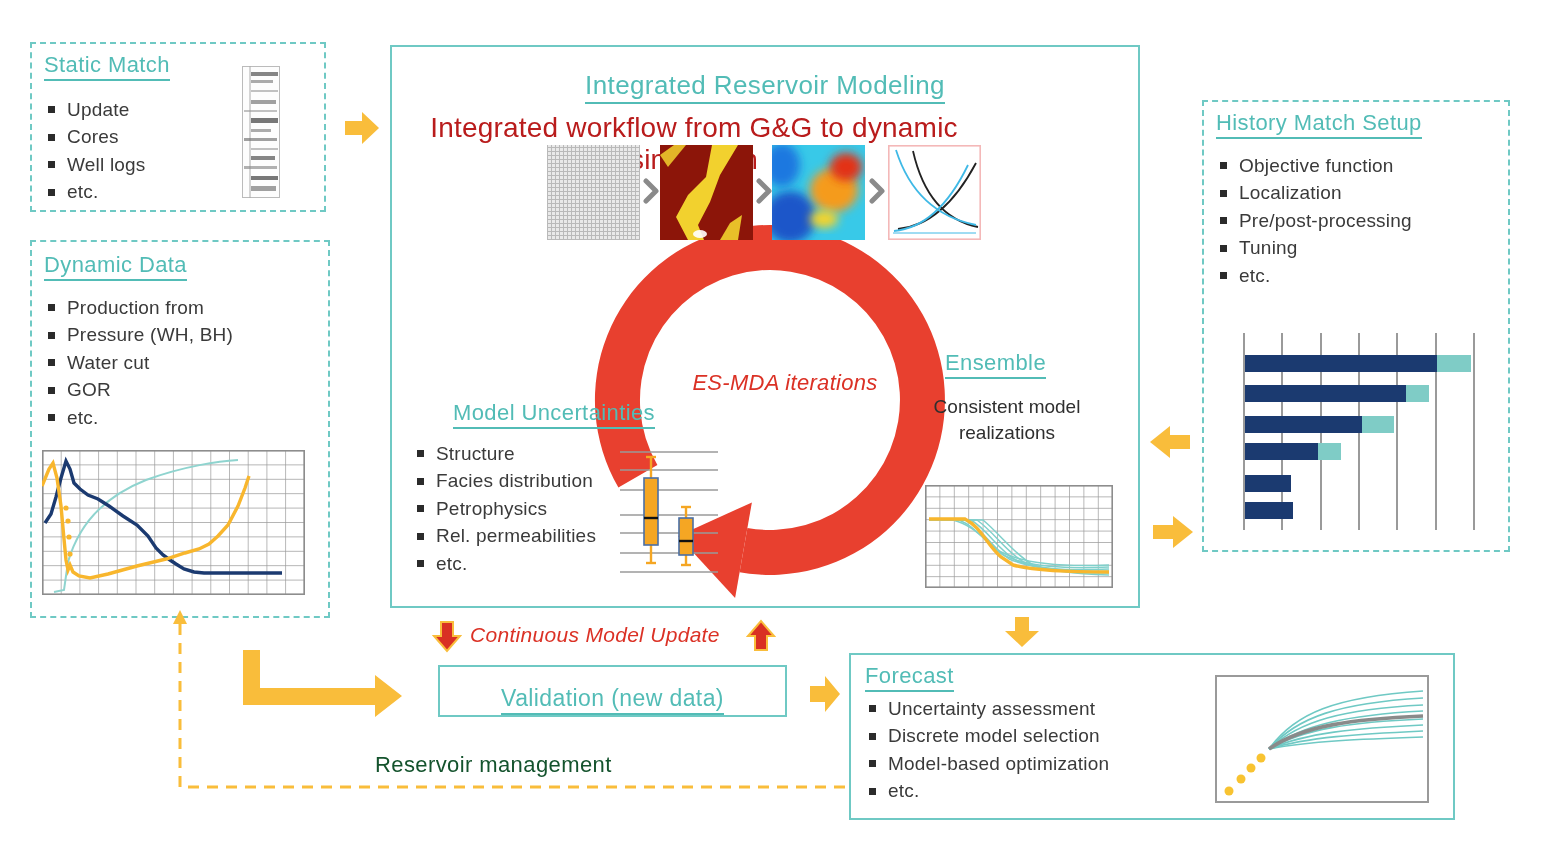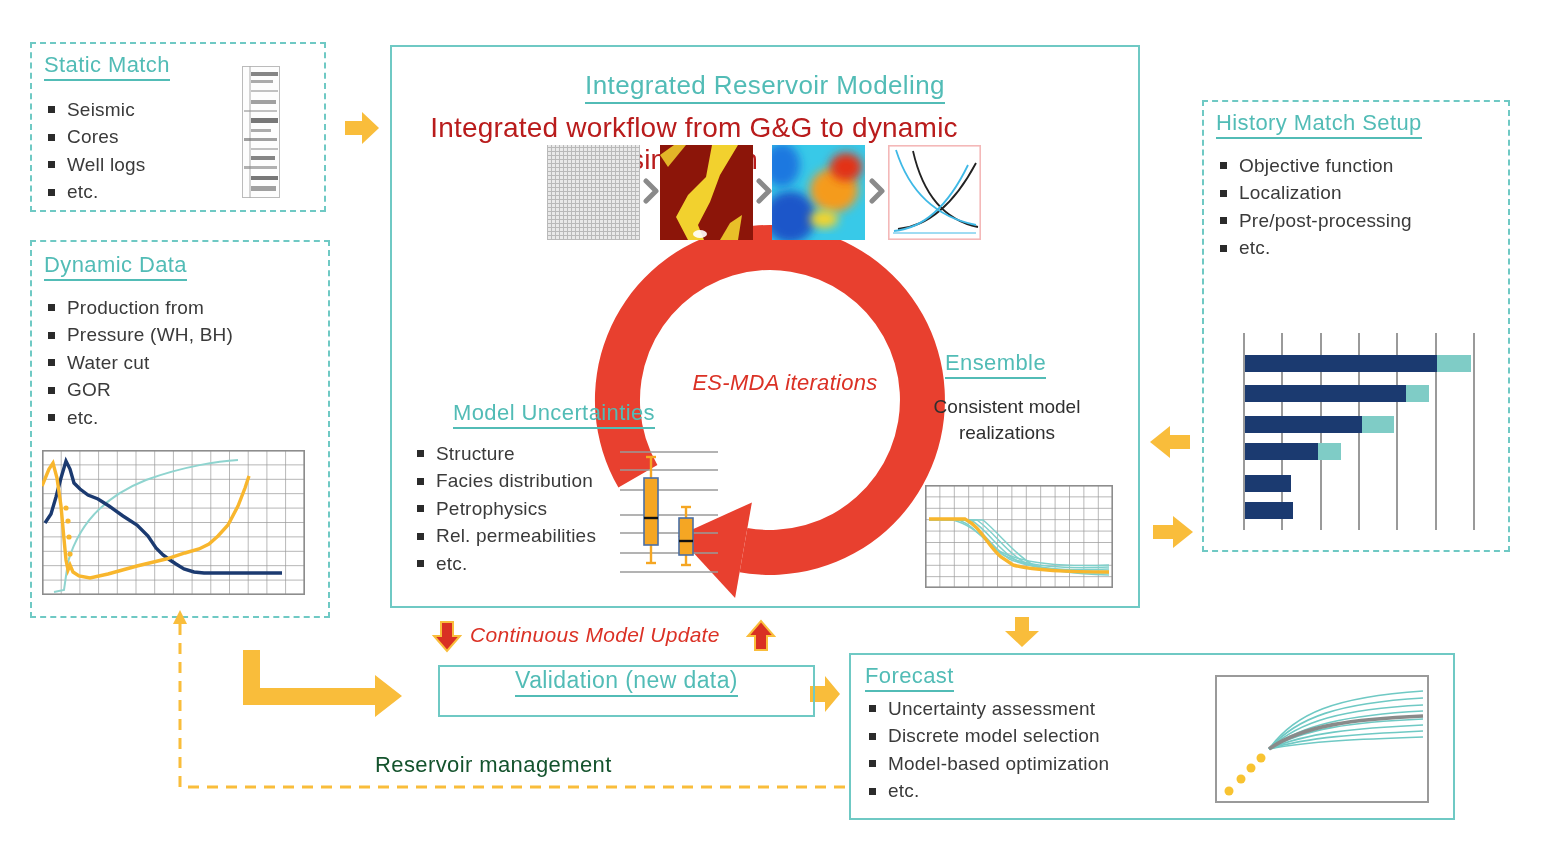--- a/index.html
+++ b/index.html
@@ -24,38 +24,38 @@
      repeating-linear-gradient(90deg,#b9b9b9 0 1px,rgba(0,0,0,0) 1px 4px),#e9e9e9;}
   .chev{position:absolute;top:178px;}
   .red-italic{color:#DB3125;font-style:italic;letter-spacing:.3px;white-space:nowrap;}
   .cap-center{position:absolute;left:918px;top:394px;width:178px;text-align:center;
               font-size:19px;line-height:26px;color:#2f2f2f;}
   .hm-chart{position:absolute;left:1243px;top:333px;width:249px;height:197px;}
   .hm-grid{position:absolute;top:0;width:2px;height:197px;background:#9a9a9a;}
   .hm-bar{position:absolute;left:2px;height:17px;display:flex;}
   .hm-bar .navy{height:100%;}
   .hm-bar .teal{height:100%;}
-  .val-box{position:absolute;left:438px;top:665px;width:377px;height:52px;border:2px solid #6FC9C4;
-           box-sizing:border-box;display:flex;align-items:flex-start;justify-content:center;}
+  .val-box{position:absolute;left:438px;top:665px;width:349px;height:52px;border:2px solid #6FC9C4;
+           box-sizing:border-box;display:flex;align-items:flex-end;justify-content:center;}
   .val-box .teal-head{font-size:23px;}
   .yellow-text{color:#14532d;font-size:22px;letter-spacing:.4px;white-space:nowrap;}
 </style>
 </head>
 <body>
 
 <div class="canvas">
 
   <div class="box-dashed" style="left:30px;top:42px;width:296px;height:170px;">
     <div class="abs" style="left:12px;top:8px;">
       <span class="teal-head">Static Match</span>
     </div>
     <div class="bullets" style="left:12px;top:52px;">
         <div class="bullet-row">
           <span class="bullet-sq"></span>
-          <span class="bullet-txt">Seismic</span>
+          <span class="bullet-txt">Update</span>
         </div>
         <div class="bullet-row">
           <span class="bullet-sq"></span>
           <span class="bullet-txt">Cores</span>
         </div>
         <div class="bullet-row">
           <span class="bullet-sq"></span>
           <span class="bullet-txt">Well logs</span>
         </div>
         <div class="bullet-row">
@@ -270,20 +270,24 @@
         <div class="bullet-row">
           <span class="bullet-sq"></span>
           <span class="bullet-txt">Localization</span>
         </div>
         <div class="bullet-row">
           <span class="bullet-sq"></span>
           <span class="bullet-txt">Pre/post-processing</span>
         </div>
         <div class="bullet-row">
           <span class="bullet-sq"></span>
+          <span class="bullet-txt">Tuning</span>
+        </div>
+        <div class="bullet-row">
+          <span class="bullet-sq"></span>
           <span class="bullet-txt">etc.</span>
         </div>
       </div>
   </div>
   <div class="hm-chart">
       <div class="hm-grid" style="left: 0px;"></div>
       <div class="hm-grid" style="left: 38.3px;"></div>
       <div class="hm-grid" style="left: 76.6px;"></div>
       <div class="hm-grid" style="left: 114.9px;"></div>
       <div class="hm-grid" style="left: 153.2px;"></div>

